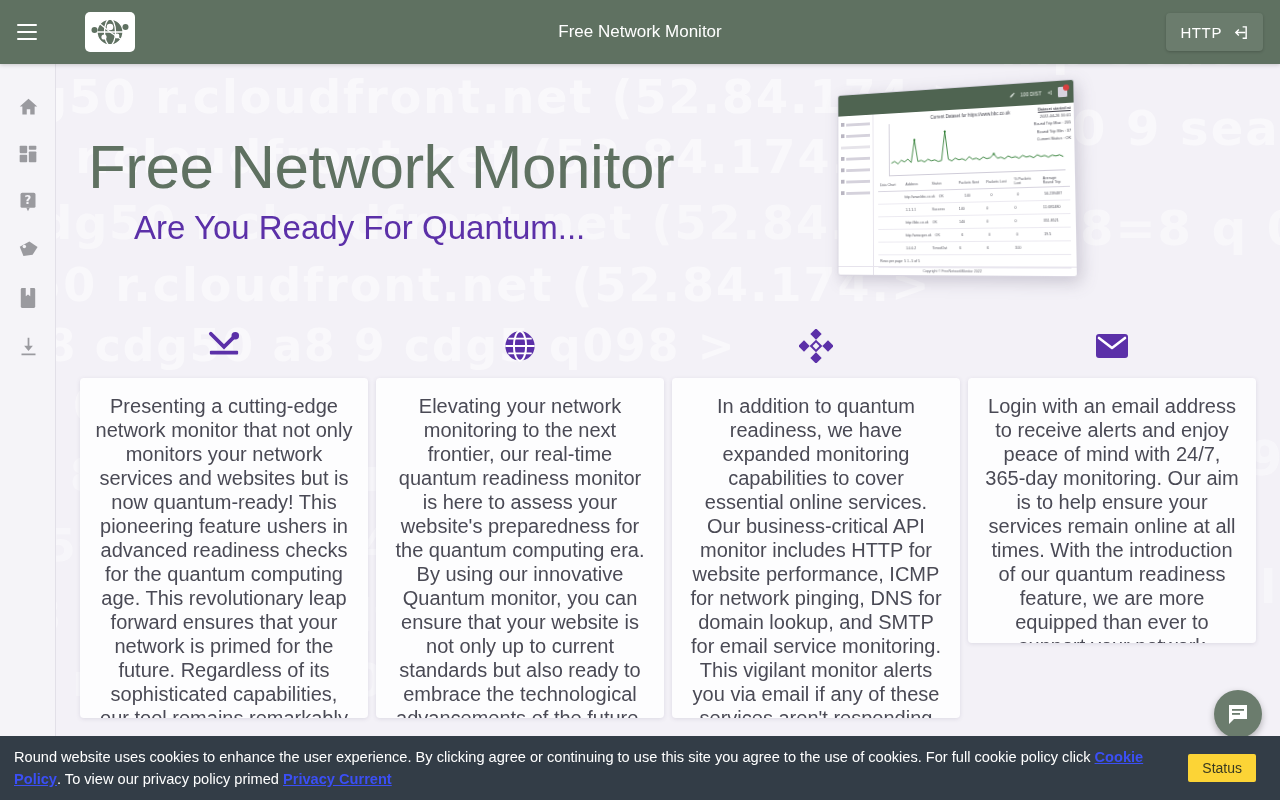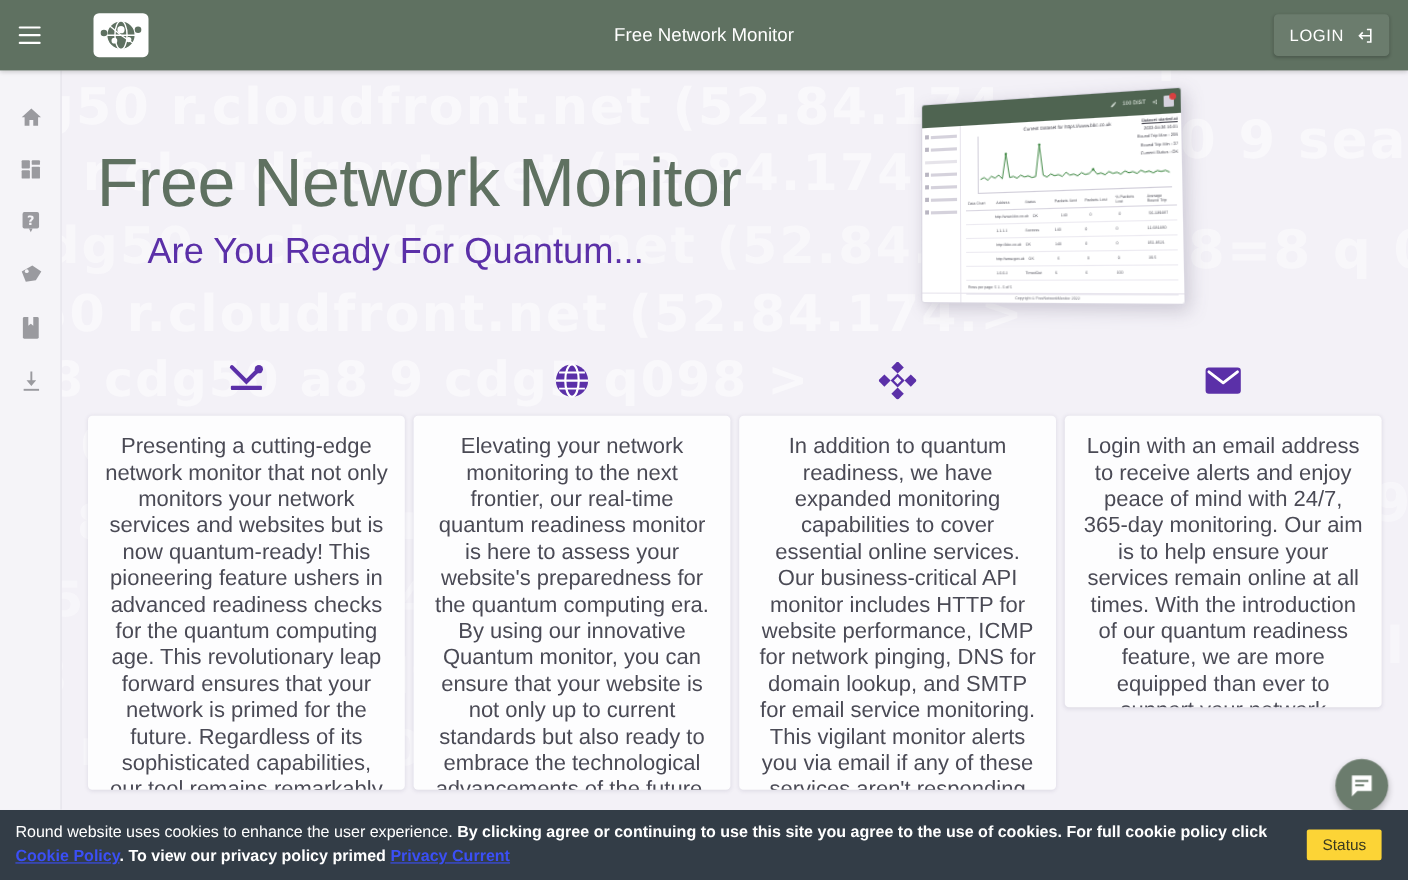--- a/index.html
+++ b/index.html
@@ -264,21 +264,21 @@
     z-index: 60;
     padding: 0 14px 0 0;
   }
   .cookie-text {
     flex: 1;
     color: #ffffff;
     font-size: 14.6px;
     line-height: 22px;
     padding-left: 14px;
   }
-  .cookie-text .bold { font-weight: 700; }
+  .cookie-text .bold { font-weight: 400; }
   .cookie-text a { color: #3b4ff5; text-decoration: underline; font-weight: 700; }
   .agree-btn {
     background: #fcd436;
     border: none;
     color: #3a3a20;
     font-size: 14px;
     font-family: "Liberation Sans", sans-serif;
     padding: 6px 14px;
     border-radius: 2px;
     cursor: pointer;
@@ -324,21 +324,21 @@
         <line x1="19" y1="16" x2="31" y2="24" stroke="#ffffff" stroke-width="1.2"></line>
         <circle cx="19" cy="11" r="3.3" fill="#ffffff"></circle>
         <circle cx="13" cy="21" r="2.6" fill="#ffffff"></circle>
         <circle cx="26" cy="20" r="2.4" fill="#ffffff"></circle>
         <circle cx="3.5" cy="14" r="3" fill="#5f7161"></circle>
         <circle cx="34.5" cy="11" r="3" fill="#5f7161"></circle>
       </svg>
     </div>
     <div class="header-title">Free Network Monitor</div>
     <button class="login-btn">
-      <span>LOGIN</span>
+      <span>HTTP</span>
       <svg width="17" height="17" viewBox="0 0 24 24">
         <path fill="#ffffff" d="M10 17l1.4-1.4-2.6-2.6H20v-2H8.8l2.6-2.6L10 7l-5 5 5 5z" transform="translate(-1,0)"></path>
         <path fill="none" stroke="#ffffff" stroke-width="2" d="M15 4h5v16h-5"></path>
       </svg>
     </button>
   </div>
 
   <div class="sidebar">
     <div class="rail-item">
       <svg width="21" height="21" viewBox="0 0 24 24">

